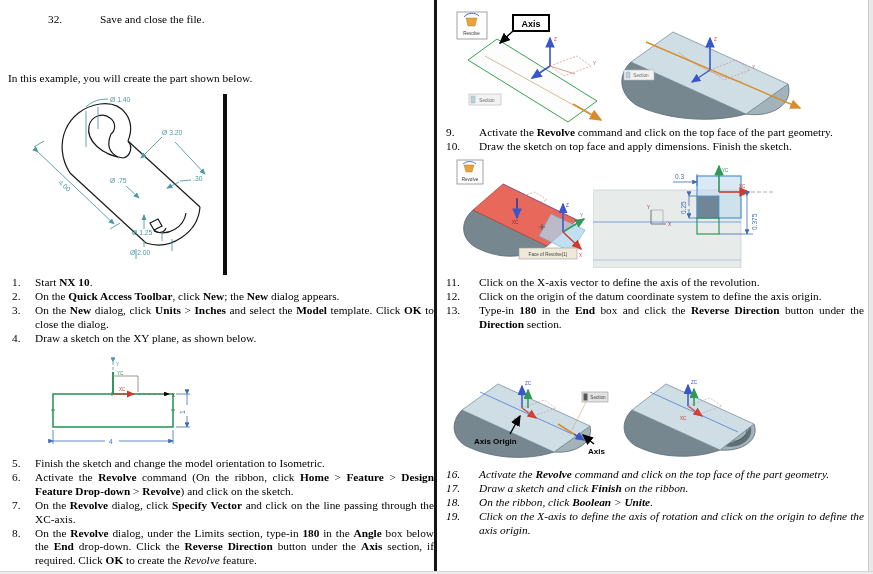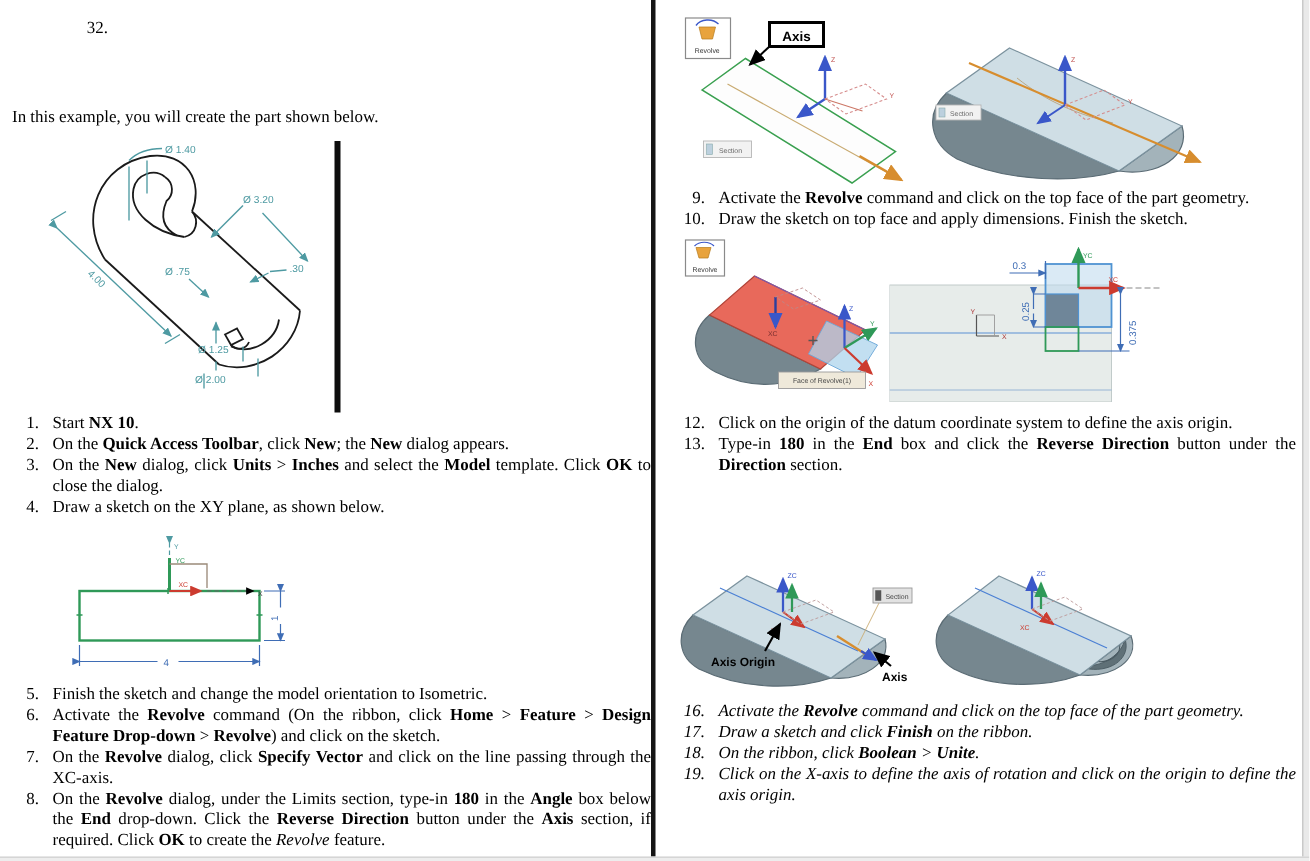--- a/index.html
+++ b/index.html
@@ -9,21 +9,21 @@
   
   #divider{left:434px;top:0;width:3px;height:574px;background:#151515;}
   #right-edge{left:868px;top:0;width:5px;height:574px;background:#e9e9e9;border-left:1px solid #c9c9c9;}
   #bottom-edge{left:0;top:571px;width:873px;height:3px;background:#ededed;border-top:1px solid #d5d5d5;}
   
   #drawing-bar{left:223px;top:94px;width:4px;height:181px;background:#0d0d0d;}
   
   .body-text{font-size:11.3px;line-height:13.9px;}
   .steps{display:block;}
   .step{display:flex;margin:0;}
-  .sn{flex:none;text-align:right;}
+  .sn{flex:none;text-align:left;}
   .st{flex:1;text-align:justify;}
   .b{font-weight:bold;}
   .i{font-style:italic;}
   #prev-step{left:48px;top:13px;width:380px;}
   #prev-step .sn{width:24px;margin-right:28px;}
   #heading{left:8px;top:46px;font-size:15px;font-weight:bold;}
   #intro{left:8px;top:72px;width:420px;}
   #steps-1-4{left:12px;top:276px;width:422px;}
   #steps-5-8{left:12px;top:457px;width:422px;}
   #steps-1-4 .sn,#steps-5-8 .sn{width:14px;margin-right:9px;}
@@ -37,20 +37,21 @@
   .bluedim{fill:#3f6db5;font-size:6.5px;}
   .tinylab{font-size:4.6px;}
 </style>
 </head>
 <body>
 
 <div id="page">
 
   <div id="prev-step" class="abs body-text step">
     <span class="sn">32.</span>
+    <span class="st"><span>Save and close the file.</span></span>
   </div>
 
   <div id="intro" class="abs body-text">In this example, you will create the part shown below.</div>
 
   <svg class="abs" style="left:28px;top:91px;" width="194" height="183" viewBox="0 0 194 183">
     <defs>
       <marker id="ta" markerWidth="7" markerHeight="6" refX="6" refY="3" orient="auto">
           <path d="M0,0 L7,3 L0,6 Z" fill="#4e9aa2"></path>
         </marker>
       <marker id="ba" markerWidth="7" markerHeight="6" refX="6" refY="3" orient="auto">
@@ -309,20 +310,24 @@
       <path d="M126,72 L160,72"></path>
         <path d="M154,34 L154,72" marker-start="url(#ba)" marker-end="url(#ba)"></path>
     </g>
     <text class="bluedim" x="82" y="17">0.3</text>
     <text class="bluedim" transform="translate(93,52) rotate(-90)">0.25</text>
     <text class="bluedim" transform="translate(164,68) rotate(-90)">0.375</text>
   </svg>
 
   <div id="steps-11-15" class="abs body-text steps">
     <div class="step">
+        <span class="sn">11.</span>
+        <span class="st"><span>Click on the X-axis vector to define the axis of the revolution.</span></span>
+      </div>
+    <div class="step">
         <span class="sn">12.</span>
         <span class="st"><span>Click on the origin of the datum coordinate system to define the axis origin.</span></span>
       </div>
     <div class="step">
         <span class="sn">13.</span>
         <span class="st"><span>Type-in </span><span class="b">180</span><span> in the </span><span class="b">End</span><span> box and click the </span><span class="b">Reverse Direction</span><span> button under the </span><span class="b">Direction</span><span> section.</span></span>
       </div>
   </div>
 
   <svg class="abs" style="left:450px;top:370px;" width="160" height="96" viewBox="0 0 160 96">

